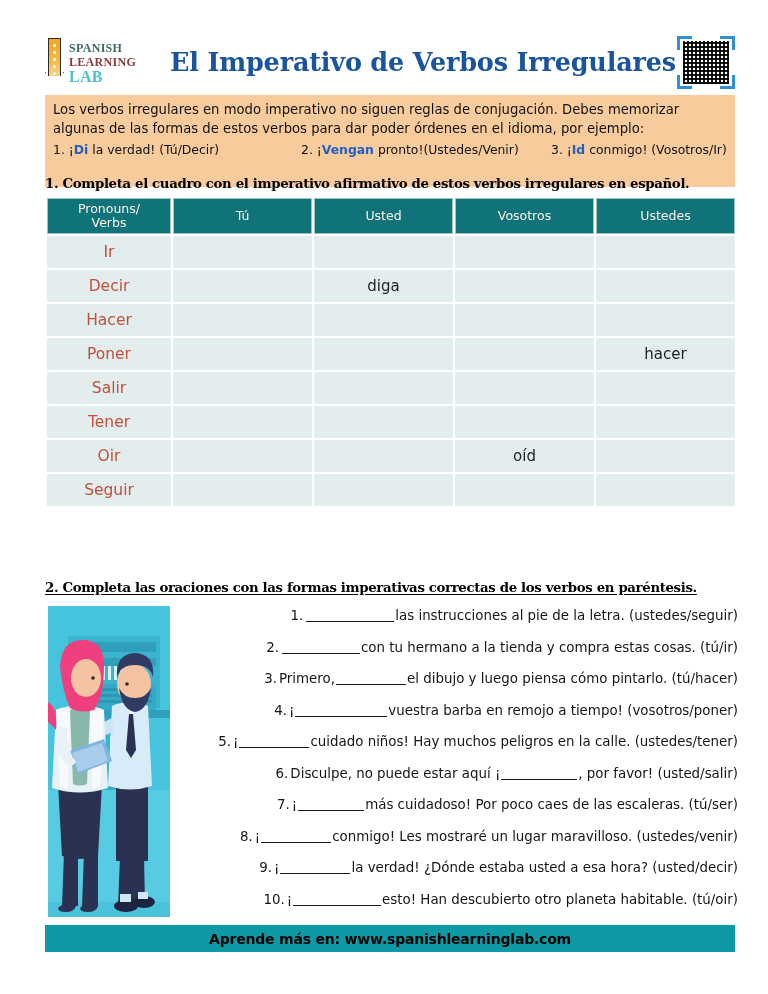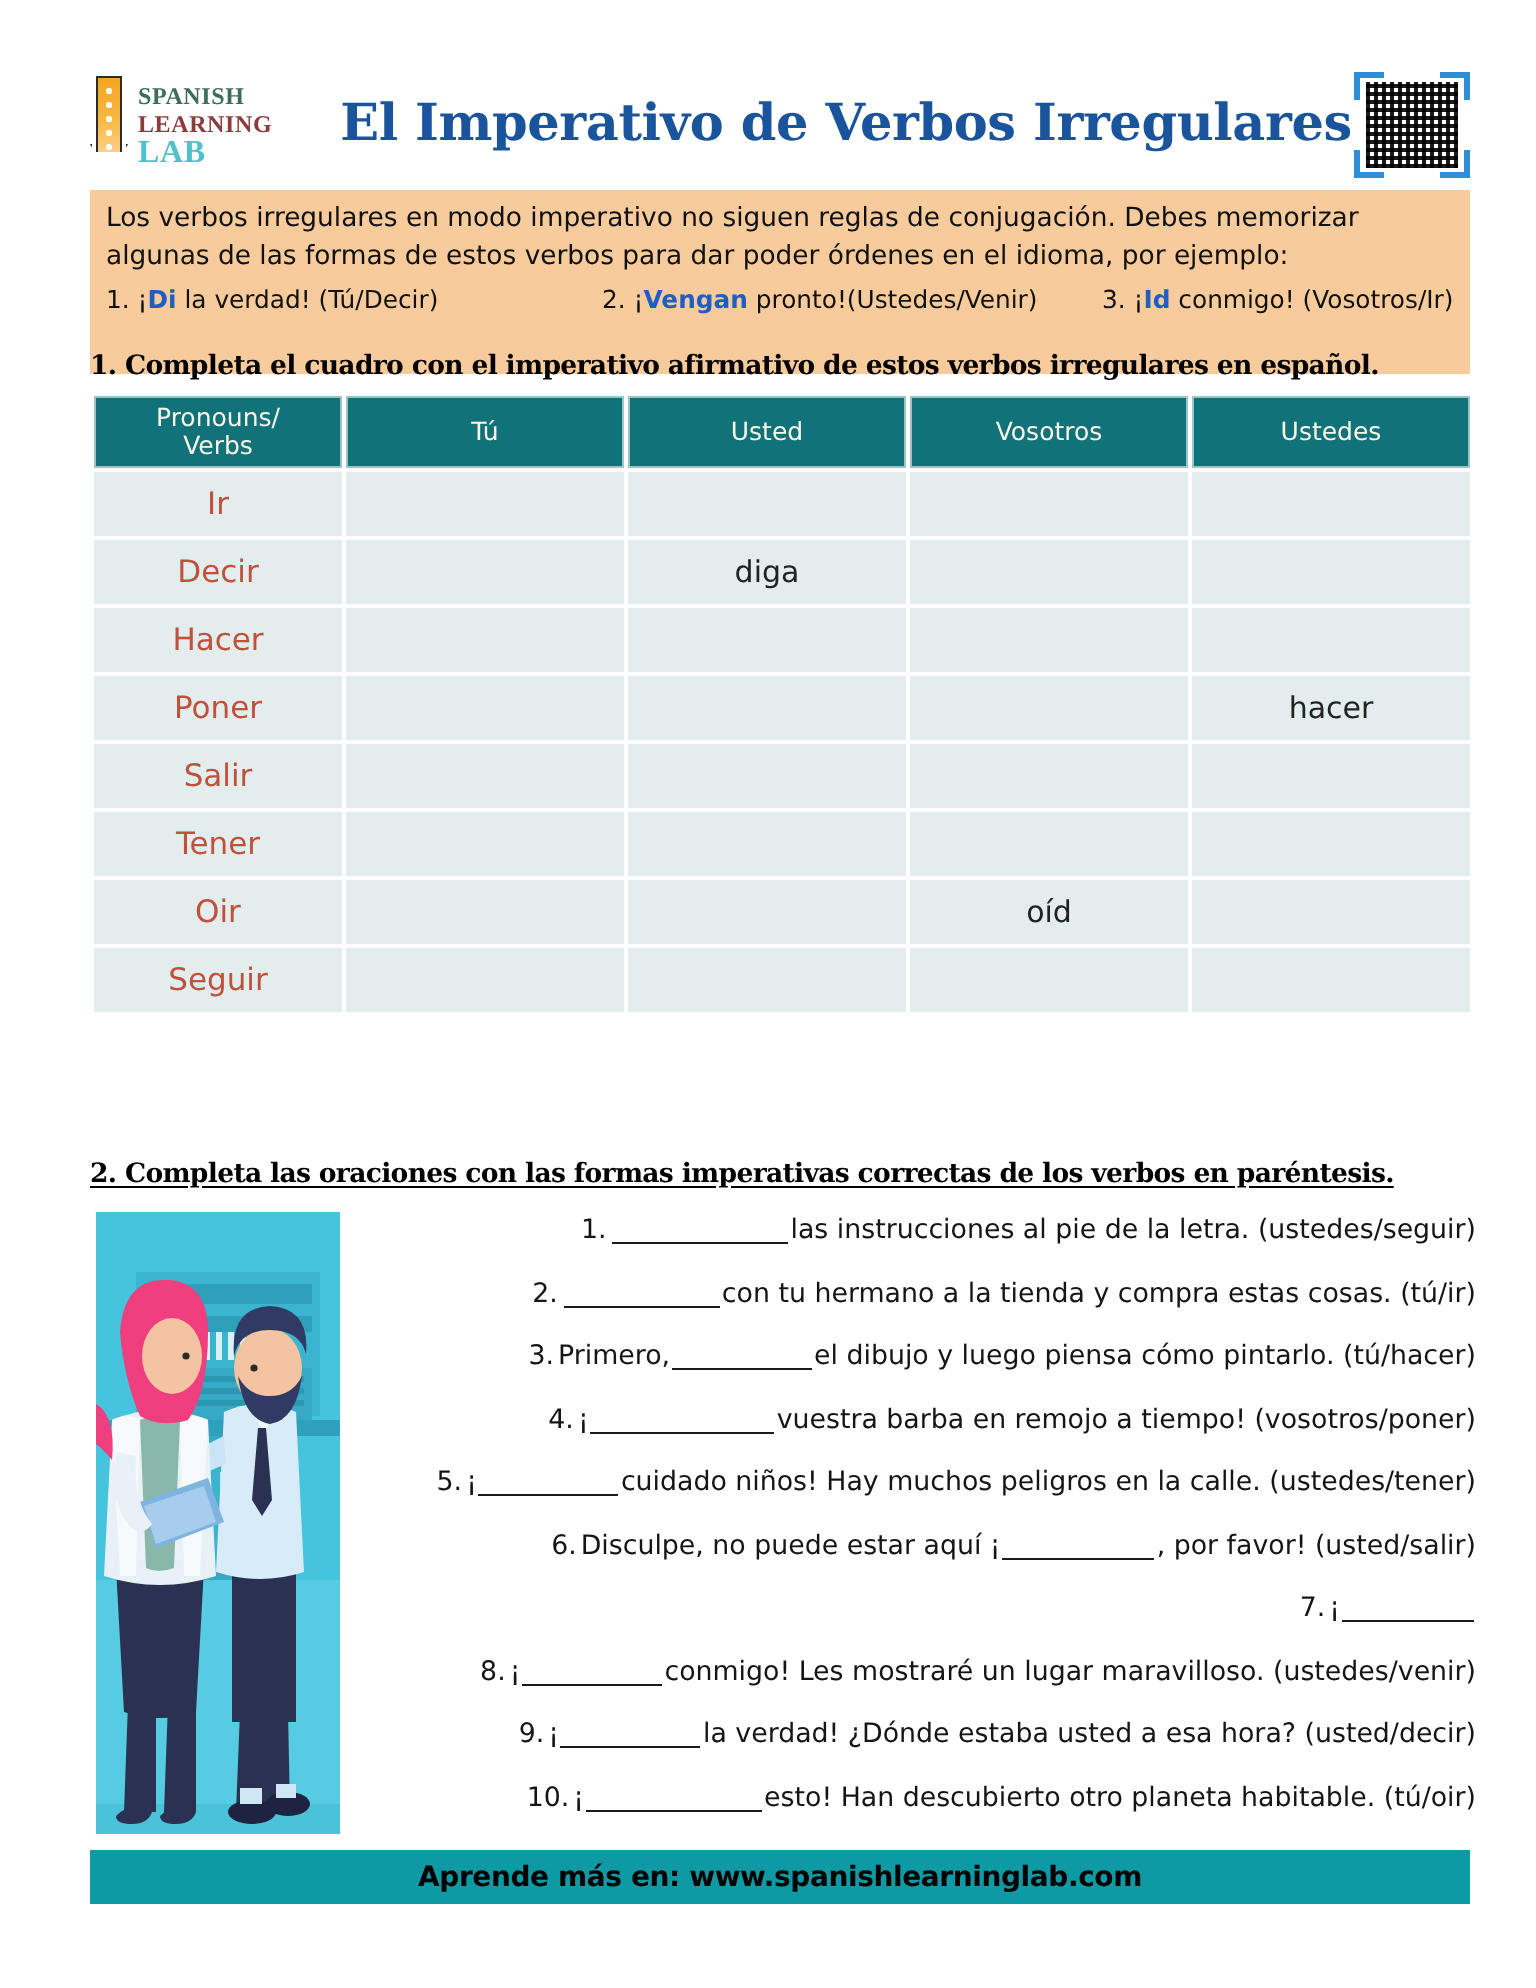--- a/index.html
+++ b/index.html
@@ -510,20 +510,21 @@
       <div class="ex-item ex-row-right">
         <span class="ex-num">6.</span>
         <span class="ex-pre"> Disculpe, no puede estar aquí ¡</span>
         <span class="blank" style="width: 76px;"></span>
         <span class="ex-post">, por favor! (usted/salir)</span>
       </div>
       <div class="ex-item ex-row-right">
         <span class="ex-num">7.</span>
         <span class="ex-pre"> ¡</span>
         <span class="blank" style="width: 66px;"></span>
+        <span class="ex-post">más cuidadoso! Por poco caes de las escaleras. (tú/ser)</span>
       </div>
       <div class="ex-item ex-row-right">
         <span class="ex-num">8.</span>
         <span class="ex-pre"> ¡</span>
         <span class="blank" style="width: 70px;"></span>
         <span class="ex-post">conmigo! Les mostraré un lugar maravilloso. (ustedes/venir)</span>
       </div>
       <div class="ex-item ex-row-right">
         <span class="ex-num">9.</span>
         <span class="ex-pre"> ¡</span>

